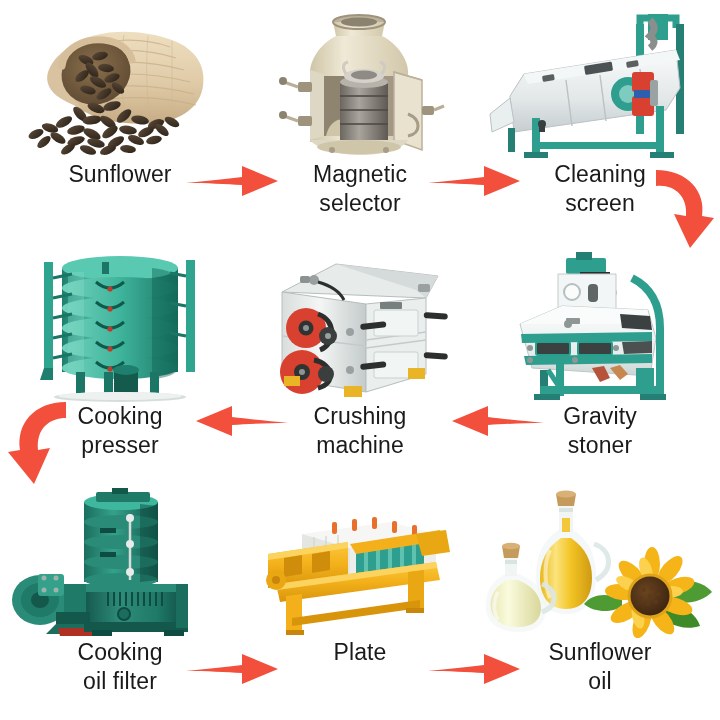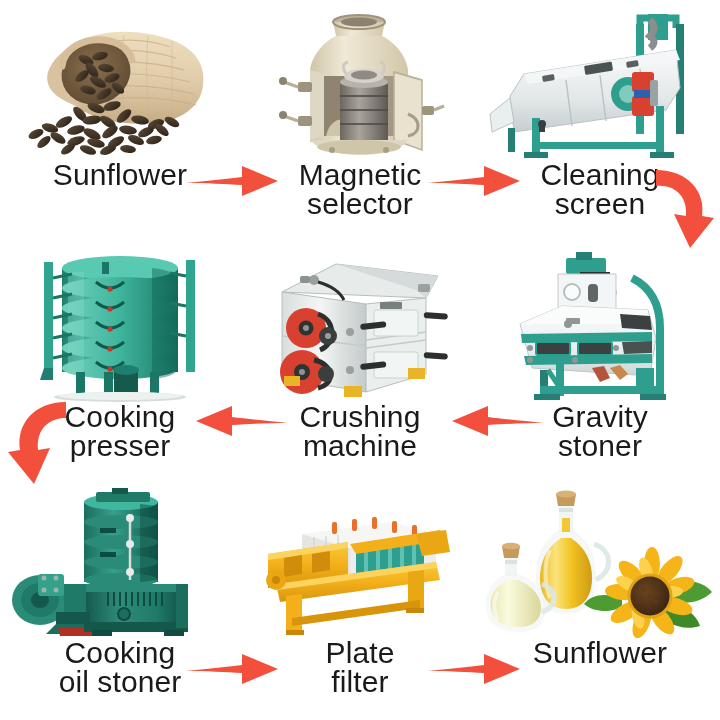--- a/index.html
+++ b/index.html
@@ -8,21 +8,21 @@
     font-family:"Liberation Sans","DejaVu Sans",sans-serif;
     overflow:hidden;position:relative;
   }
   #flow{position:absolute;inset:0;width:720px;height:720px;}
 
   .cell{position:absolute;width:240px;height:240px;}
   .art{position:absolute;left:0;top:0;width:240px;height:150px;}
   .art svg{display:block;width:240px;height:150px;}
   .caption{
     position:absolute;left:0;top:150px;width:240px;
-    text-align:center;color:#1a1a1a;font-size:30px;line-height:29px;
+    text-align:center;color:#1a1a1a;font-size:23px;line-height:29px;
     font-weight:400;letter-spacing:.1px;
   }
   .caption .l2{display:block;}
 
   .arrow{position:absolute;}
   .arrow svg{display:block;overflow:visible;}
 </style>
 </head>
 <body>
 
@@ -558,21 +558,21 @@
 
         <rect x="84" y="134" width="104" height="10" fill="#14584C"></rect>
         <rect x="92" y="142" width="20" height="6" fill="#0E4C41"></rect>
         <rect x="164" y="142" width="20" height="6" fill="#0E4C41"></rect>
 
         <rect x="176" y="96" width="12" height="44" fill="#1B6E5E"></rect>
       </svg>
     </div>
     <div class="caption">
       <span>Cooking</span>
-      <span class="l2">oil stoner</span>
+      <span class="l2">oil filter</span>
     </div>
   </div>
 
   <div class="cell" style="left:240px;top:488px;">
     <div class="art">
       <svg viewBox="0 0 240 150">
         <defs>
           <linearGradient id="yellowG" x1="0" y1="0" x2="0" y2="1">
             <stop offset="0" stop-color="#FBC83A"></stop>
               <stop offset=".5" stop-color="#F3B01A"></stop>
@@ -634,21 +634,20 @@
 
         <circle cx="36" cy="92" r="10" fill="#E9A713"></circle>
         <circle cx="36" cy="92" r="4" fill="#C9860A"></circle>
 
         <rect x="46" y="142" width="18" height="5" fill="#C9860A"></rect>
         <rect x="166" y="120" width="18" height="5" fill="#C9860A"></rect>
       </svg>
     </div>
     <div class="caption">
       <span>Plate</span>
-      <span class="l2">filter</span>
     </div>
   </div>
 
   <div class="cell" style="left:480px;top:488px;">
     <div class="art">
       <svg viewBox="0 0 240 150">
         <defs>
           <linearGradient id="oilTall" x1="0" y1="0" x2="1" y2="0">
             <stop offset="0" stop-color="#E9B81C"></stop>
               <stop offset=".3" stop-color="#FBE47E"></stop>
@@ -720,20 +719,21 @@
           <circle cx="178" cy="106" r="2"></circle>
             <circle cx="176" cy="114" r="2"></circle>
           <circle cx="168" cy="116" r="2"></circle>
             <circle cx="161" cy="110" r="2"></circle>
           <circle cx="170" cy="108" r="2"></circle>
         </g>
       </svg>
     </div>
     <div class="caption">
       <span>Sunflower</span>
+      <span class="l2">oil</span>
     </div>
   </div>
 
   <div class="arrow" style="left:186px;top:164px;">
     <svg width="92" height="34" viewBox="0 0 92 34">
       <path d="M0 19 C20 17 40 15 56 13 L56 2 L92 17 L56 32 L56 21 C40 20 20 19 0 19 Z" fill="#F2503C"></path>
     </svg>
   </div>
 
   <div class="arrow" style="left:428px;top:164px;">

